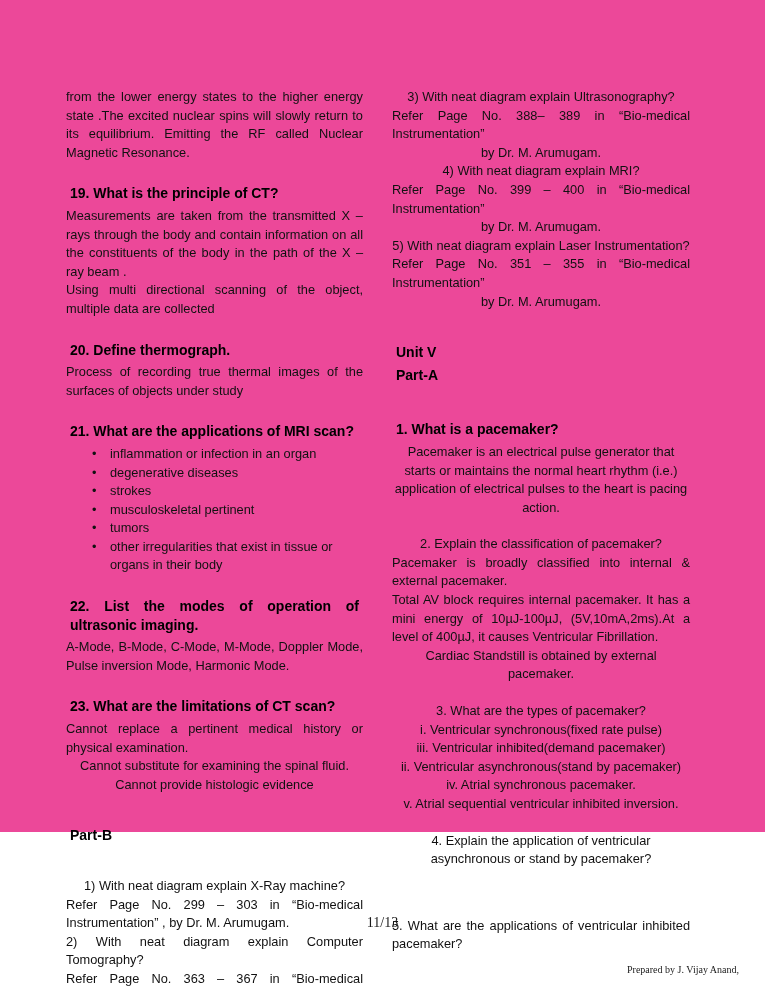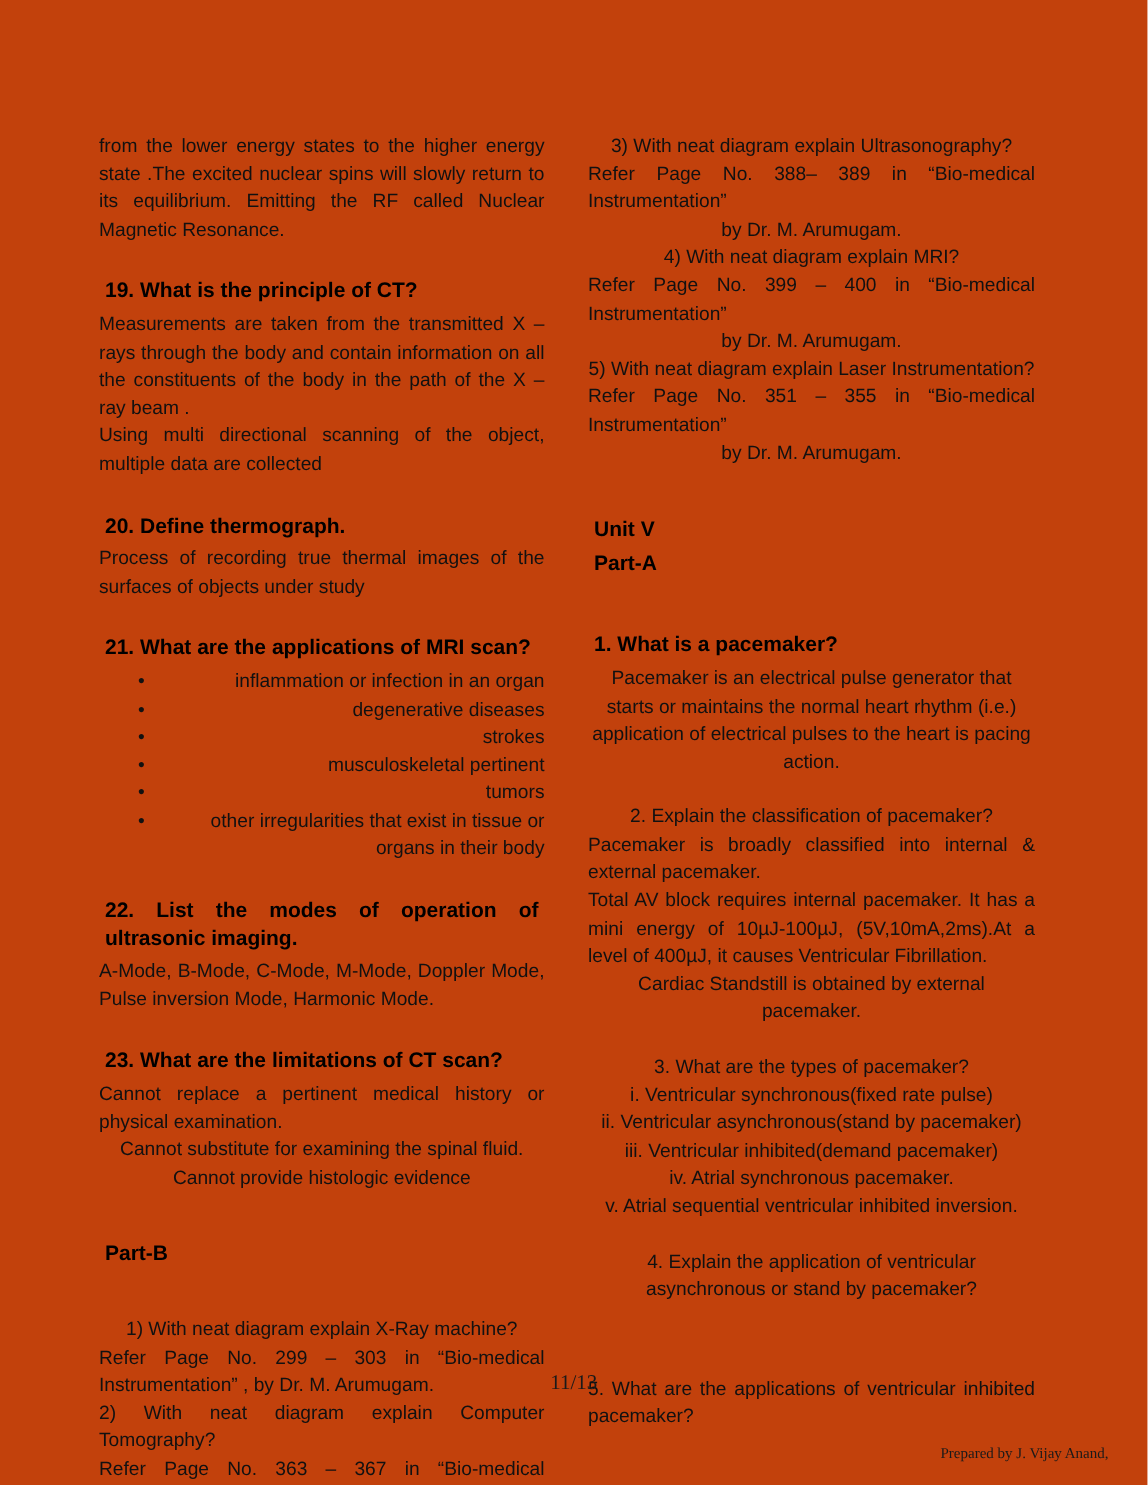--- a/index.html
+++ b/index.html
@@ -14,22 +14,22 @@
     position: relative;
     font-family: "Liberation Sans", sans-serif;
     color: #000000;
     overflow: hidden;
   }
 
   .page {
     position: absolute;
     left: 0; top: 0;
     width: 765px;
-    height: 990px;
-    background: #c2410c;
+    height: 832px;
+    background: #ec4899;
   }
 
   .columns {
     position: absolute;
     left: 66px;
     top: 88px;
     width: 624px;
     height: 800px;
     display: flex;
     flex-direction: row;
@@ -61,21 +61,20 @@
   }
   .head.just { text-align: justify; text-align-last: left; }
   .gap-md { height: 18px; }
   .gap-lg { height: 28px; }
   .gap-xl { height: 48px; }
 
   ul.bullets {
     margin: 0;
     padding: 0 0 0 0;
     list-style: none;
-    text-align: right;
   }
   ul.bullets li {
     position: relative;
     font-size: 12.8px;
     line-height: 18.6px;
     padding-left: 44px;
     color: #111111;
   }
   ul.bullets li::before {
     content: "\2022";
@@ -196,22 +195,22 @@
 
       <p class="para left">2. Explain the classification of pacemaker?</p>
       <p class="para just">Pacemaker is broadly classified into internal &amp; external pacemaker.</p>
       <p class="para just">Total AV block requires internal pacemaker. It has a mini energy of 10µJ-100µJ, (5V,10mA,2ms).At a level of 400µJ, it causes Ventricular Fibrillation.</p>
       <p class="para left">Cardiac Standstill is obtained by external pacemaker.</p>
 
       <div class="gap-md"></div>
 
       <p class="para left">3. What are the types of pacemaker?</p>
       <p class="para left">i. Ventricular synchronous(fixed rate pulse)</p>
+      <p class="para left">iii. Ventricular inhibited(demand pacemaker)</p>
       <p class="para left">ii. Ventricular asynchronous(stand by pacemaker)</p>
-      <p class="para left">iii. Ventricular inhibited(demand pacemaker)</p>
       <p class="para left">iv. Atrial synchronous pacemaker.</p>
       <p class="para left">v. Atrial sequential ventricular inhibited inversion.</p>
 
       <div class="gap-md"></div>
 
       <p class="para left">4. Explain the application of ventricular asynchronous or stand by pacemaker?</p>
 
       <div class="gap-xl"></div>
 
       <p class="para just">5. What are the applications of ventricular inhibited pacemaker?</p>

